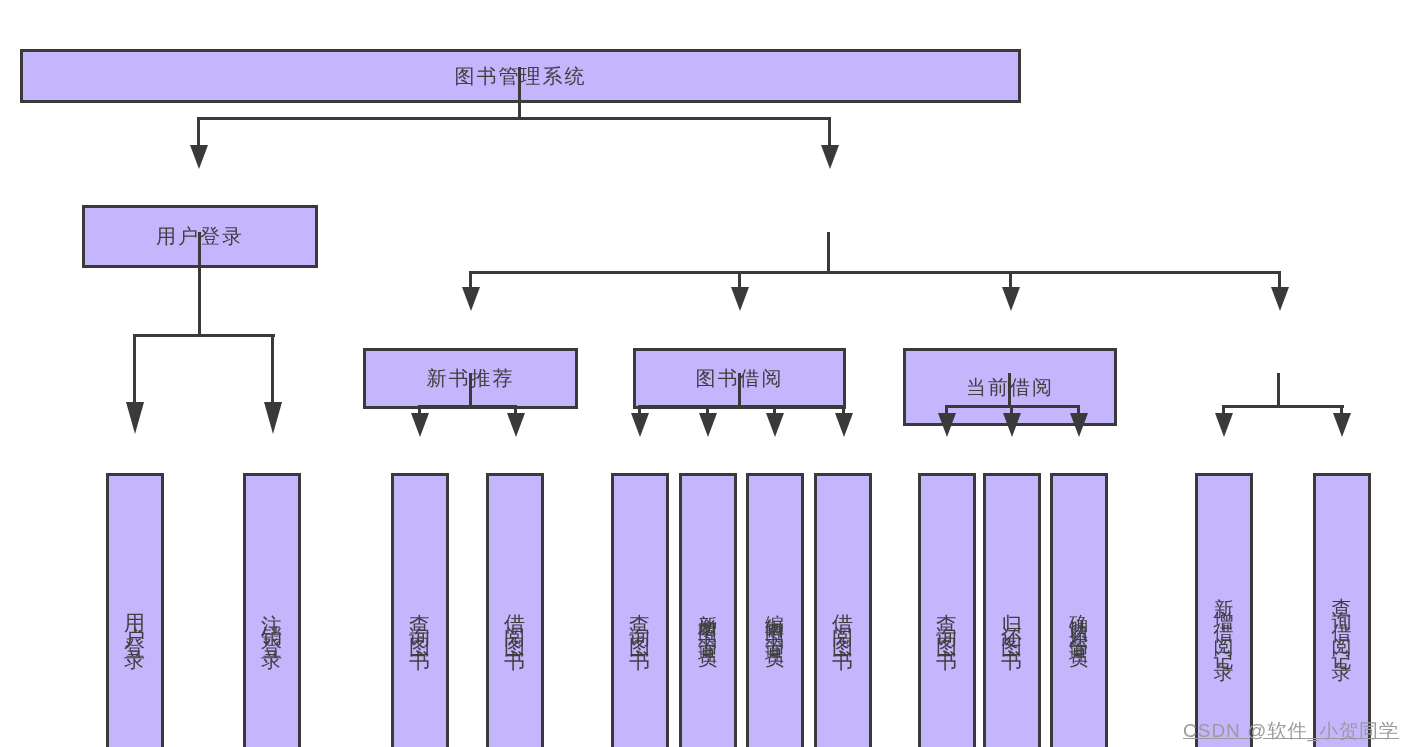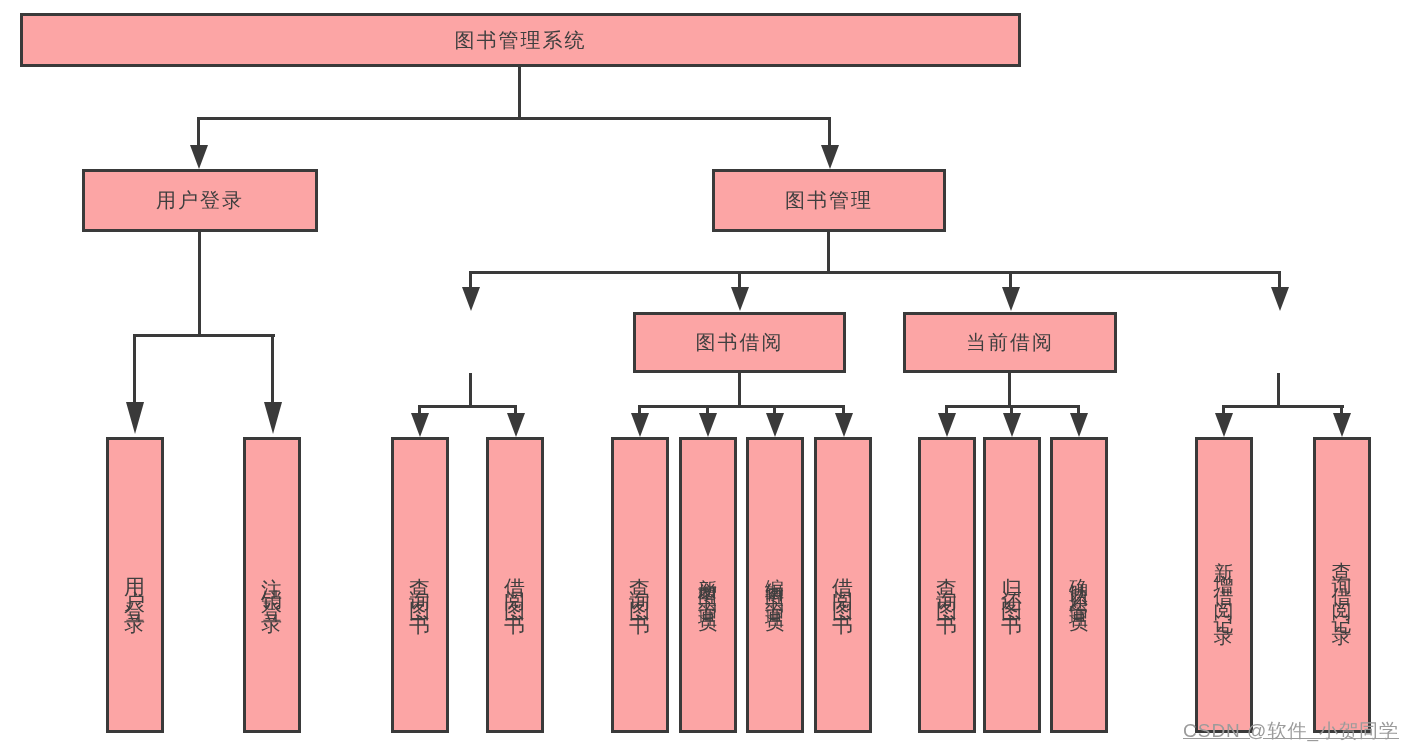--- a/index.html
+++ b/index.html
@@ -7,23 +7,24 @@
     --text:#3f3f3f;
     --wm:#9b9b9b;
     --bg:#ffffff;
   }
   html,body{margin:0;padding:0;background:var(--bg);}
   #canvas{
     position:relative;width:1405px;height:747px;background:var(--bg);
     font-family:"Liberation Sans", sans-serif;overflow:hidden;
   }
   .box{
-    position:absolute;background:#fca5a5;border:3px solid var(--line);
+    position:absolute;background:#c4b5fd;border:3px solid var(--line);
     box-sizing:border-box;display:flex;align-items:center;justify-content:center;
     color:var(--text);
+    margin-top:36px;
   }
   .hbox{font-size:20px;letter-spacing:2px;white-space:nowrap;}
   .leaf{width:58px;top:437px;height:296px;}
   .vtext{
     writing-mode:vertical-rl;text-orientation:mixed;
     font-size:21px;letter-spacing:12px;color:var(--text);line-height:1;
   }
   .vtext.sp-mid{font-size:20px;letter-spacing:13px;}
   .vtext.sp-tight{font-size:19px;letter-spacing:5px;}
   .line{position:absolute;background:var(--line);}
@@ -45,36 +46,36 @@
 <div id="canvas">
 
   <div class="box hbox" style="left:20px;top:13px;width:1001px;height:54px;">图书管理系统</div>
 
   <div class="line" style="left:518px;top:67px;width:3px;height:53px;"></div>
   <div class="line" style="left:197px;top:117px;width:634px;height:3px;"></div>
   <div class="arrow" style="left:197px;top:117px;height:28px;"></div>
   <div class="arrow" style="left:828px;top:117px;height:28px;"></div>
 
   <div class="box hbox" style="left:82px;top:169px;width:236px;height:63px;">用户登录</div>
-  <div class="box hbox" style="left:712px;top:169px;width:234px;height:63px;">图书管理</div>
 
   <div class="line" style="left:198px;top:232px;width:3px;height:104px;"></div>
   <div class="line" style="left:133px;top:334px;width:142px;height:3px;"></div>
   <div class="arrow tall" style="left:133px;top:334px;height:68px;"></div>
   <div class="arrow tall" style="left:271px;top:334px;height:68px;"></div>
 
   <div class="line" style="left:827px;top:232px;width:3px;height:42px;"></div>
   <div class="line" style="left:469px;top:271px;width:812px;height:3px;"></div>
   <div class="arrow" style="left:469px;top:271px;height:16px;"></div>
   <div class="arrow" style="left:738px;top:271px;height:16px;"></div>
   <div class="arrow" style="left:1009px;top:271px;height:16px;"></div>
   <div class="arrow" style="left:1278px;top:271px;height:16px;"></div>
 
+  <div class="box hbox" style="left:363px;top:312px;width:215px;height:61px;">新书推荐</div>
   <div class="box hbox" style="left:633px;top:312px;width:213px;height:61px;">图书借阅</div>
-  <div class="box hbox" style="left:903px;top:312px;width:214px;height:61px;">当前借阅</div>
+  <div class="box hbox" style="left:903px;top:312px;width:214px;height:78px;">当前借阅</div>
 
   <div class="line" style="left:469px;top:373px;width:3px;height:34px;"></div>
   <div class="line" style="left:418px;top:405px;width:99px;height:3px;"></div>
   <div class="arrow" style="left:418px;top:405px;height:8px;"></div>
   <div class="arrow" style="left:514px;top:405px;height:8px;"></div>
 
   <div class="line" style="left:738px;top:373px;width:3px;height:34px;"></div>
   <div class="line" style="left:638px;top:405px;width:207px;height:3px;"></div>
   <div class="arrow" style="left:638px;top:405px;height:8px;"></div>
   <div class="arrow" style="left:706px;top:405px;height:8px;"></div>

